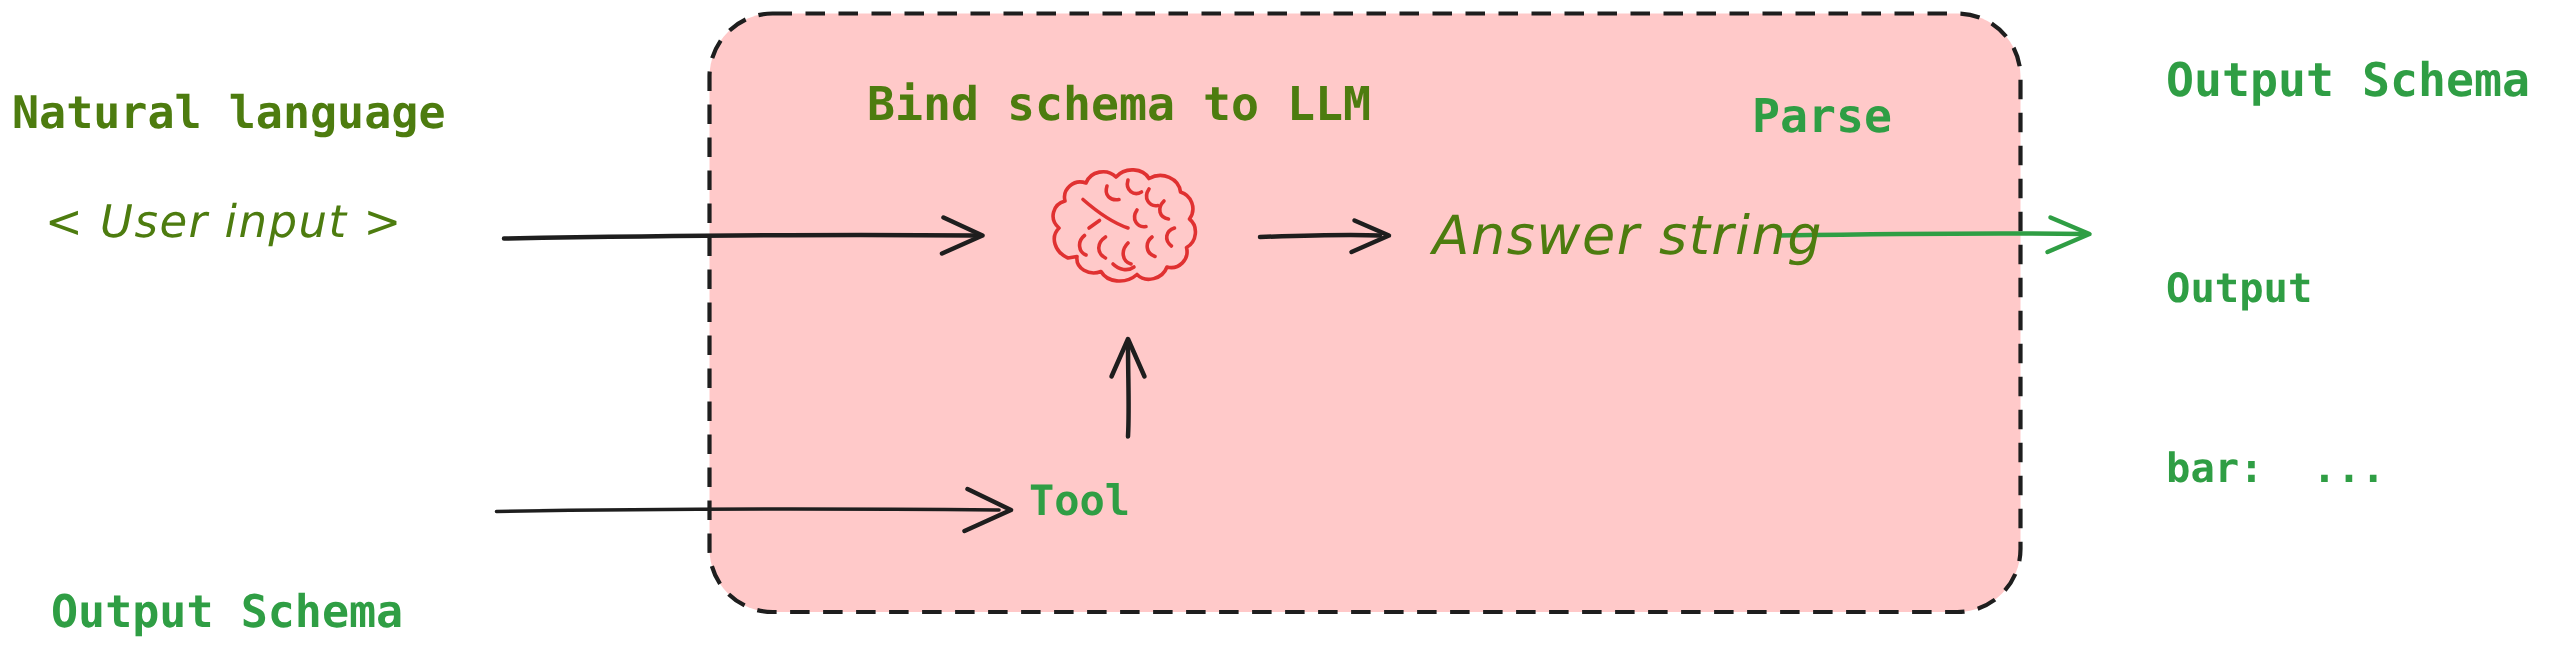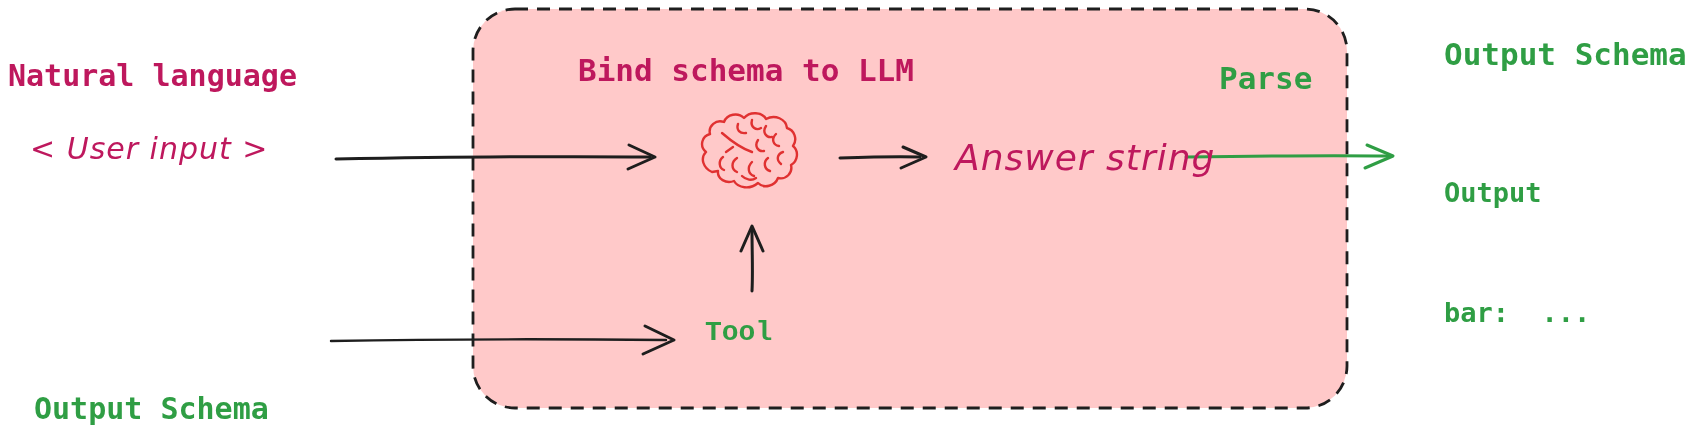--- a/index.html
+++ b/index.html
@@ -4,31 +4,31 @@
 <style>
   html,body{margin:0;padding:0;background:#ffffff;}
   .canvas{
     position:relative;
     width:1702px;height:443px;
     background:#ffffff;
     overflow:hidden;
     font-family:"DejaVu Sans Mono","Liberation Mono",monospace;
   }
   .gfx{position:absolute;left:0;top:0;width:1702px;height:443px;}
-  .txt{position:absolute;white-space:pre;color:#be185d;}
+  .txt{position:absolute;white-space:pre;color:#4d7c0f;}
   .mono{font-family:"DejaVu Sans Mono","Liberation Mono",monospace;font-weight:600;}
   .hand{font-family:"DejaVu Sans","Liberation Sans",sans-serif;font-style:italic;font-weight:500;letter-spacing:1px;}
   .green{color:#2f9e44;}
 
   .nat-lang   {left:8px;   top:58px;  font-size:30px;}
   .user-input {left:30px;  top:131px; font-size:30px;}
   .box-title  {left:578px; top:52px;  font-size:31px;}
-  .parse      {left:1219px;top:60px;  font-size:31px;}
+  .parse      {left:1168px;top:60px;  font-size:31px;}
   .answer-str {left:955px; top:137px; font-size:36px;}
-  .tool       {left:705px; top:317px; font-size:28px;font-family:Liberation Mono, monospace;}
+  .tool       {left:686px; top:317px; font-size:28px;}
 
   .out-title  {left:1444px;top:36px;  font-size:31px;}
   .out-block  {left:1444px;top:93px;  font-size:27px;line-height:40px;}
   .in-block   {left:34px;  top:306px; font-size:30px;line-height:41px;}
   .out-block div,.in-block div{white-space:pre;}
 </style>
 </head>
 <body>
 
 <div class="canvas">

